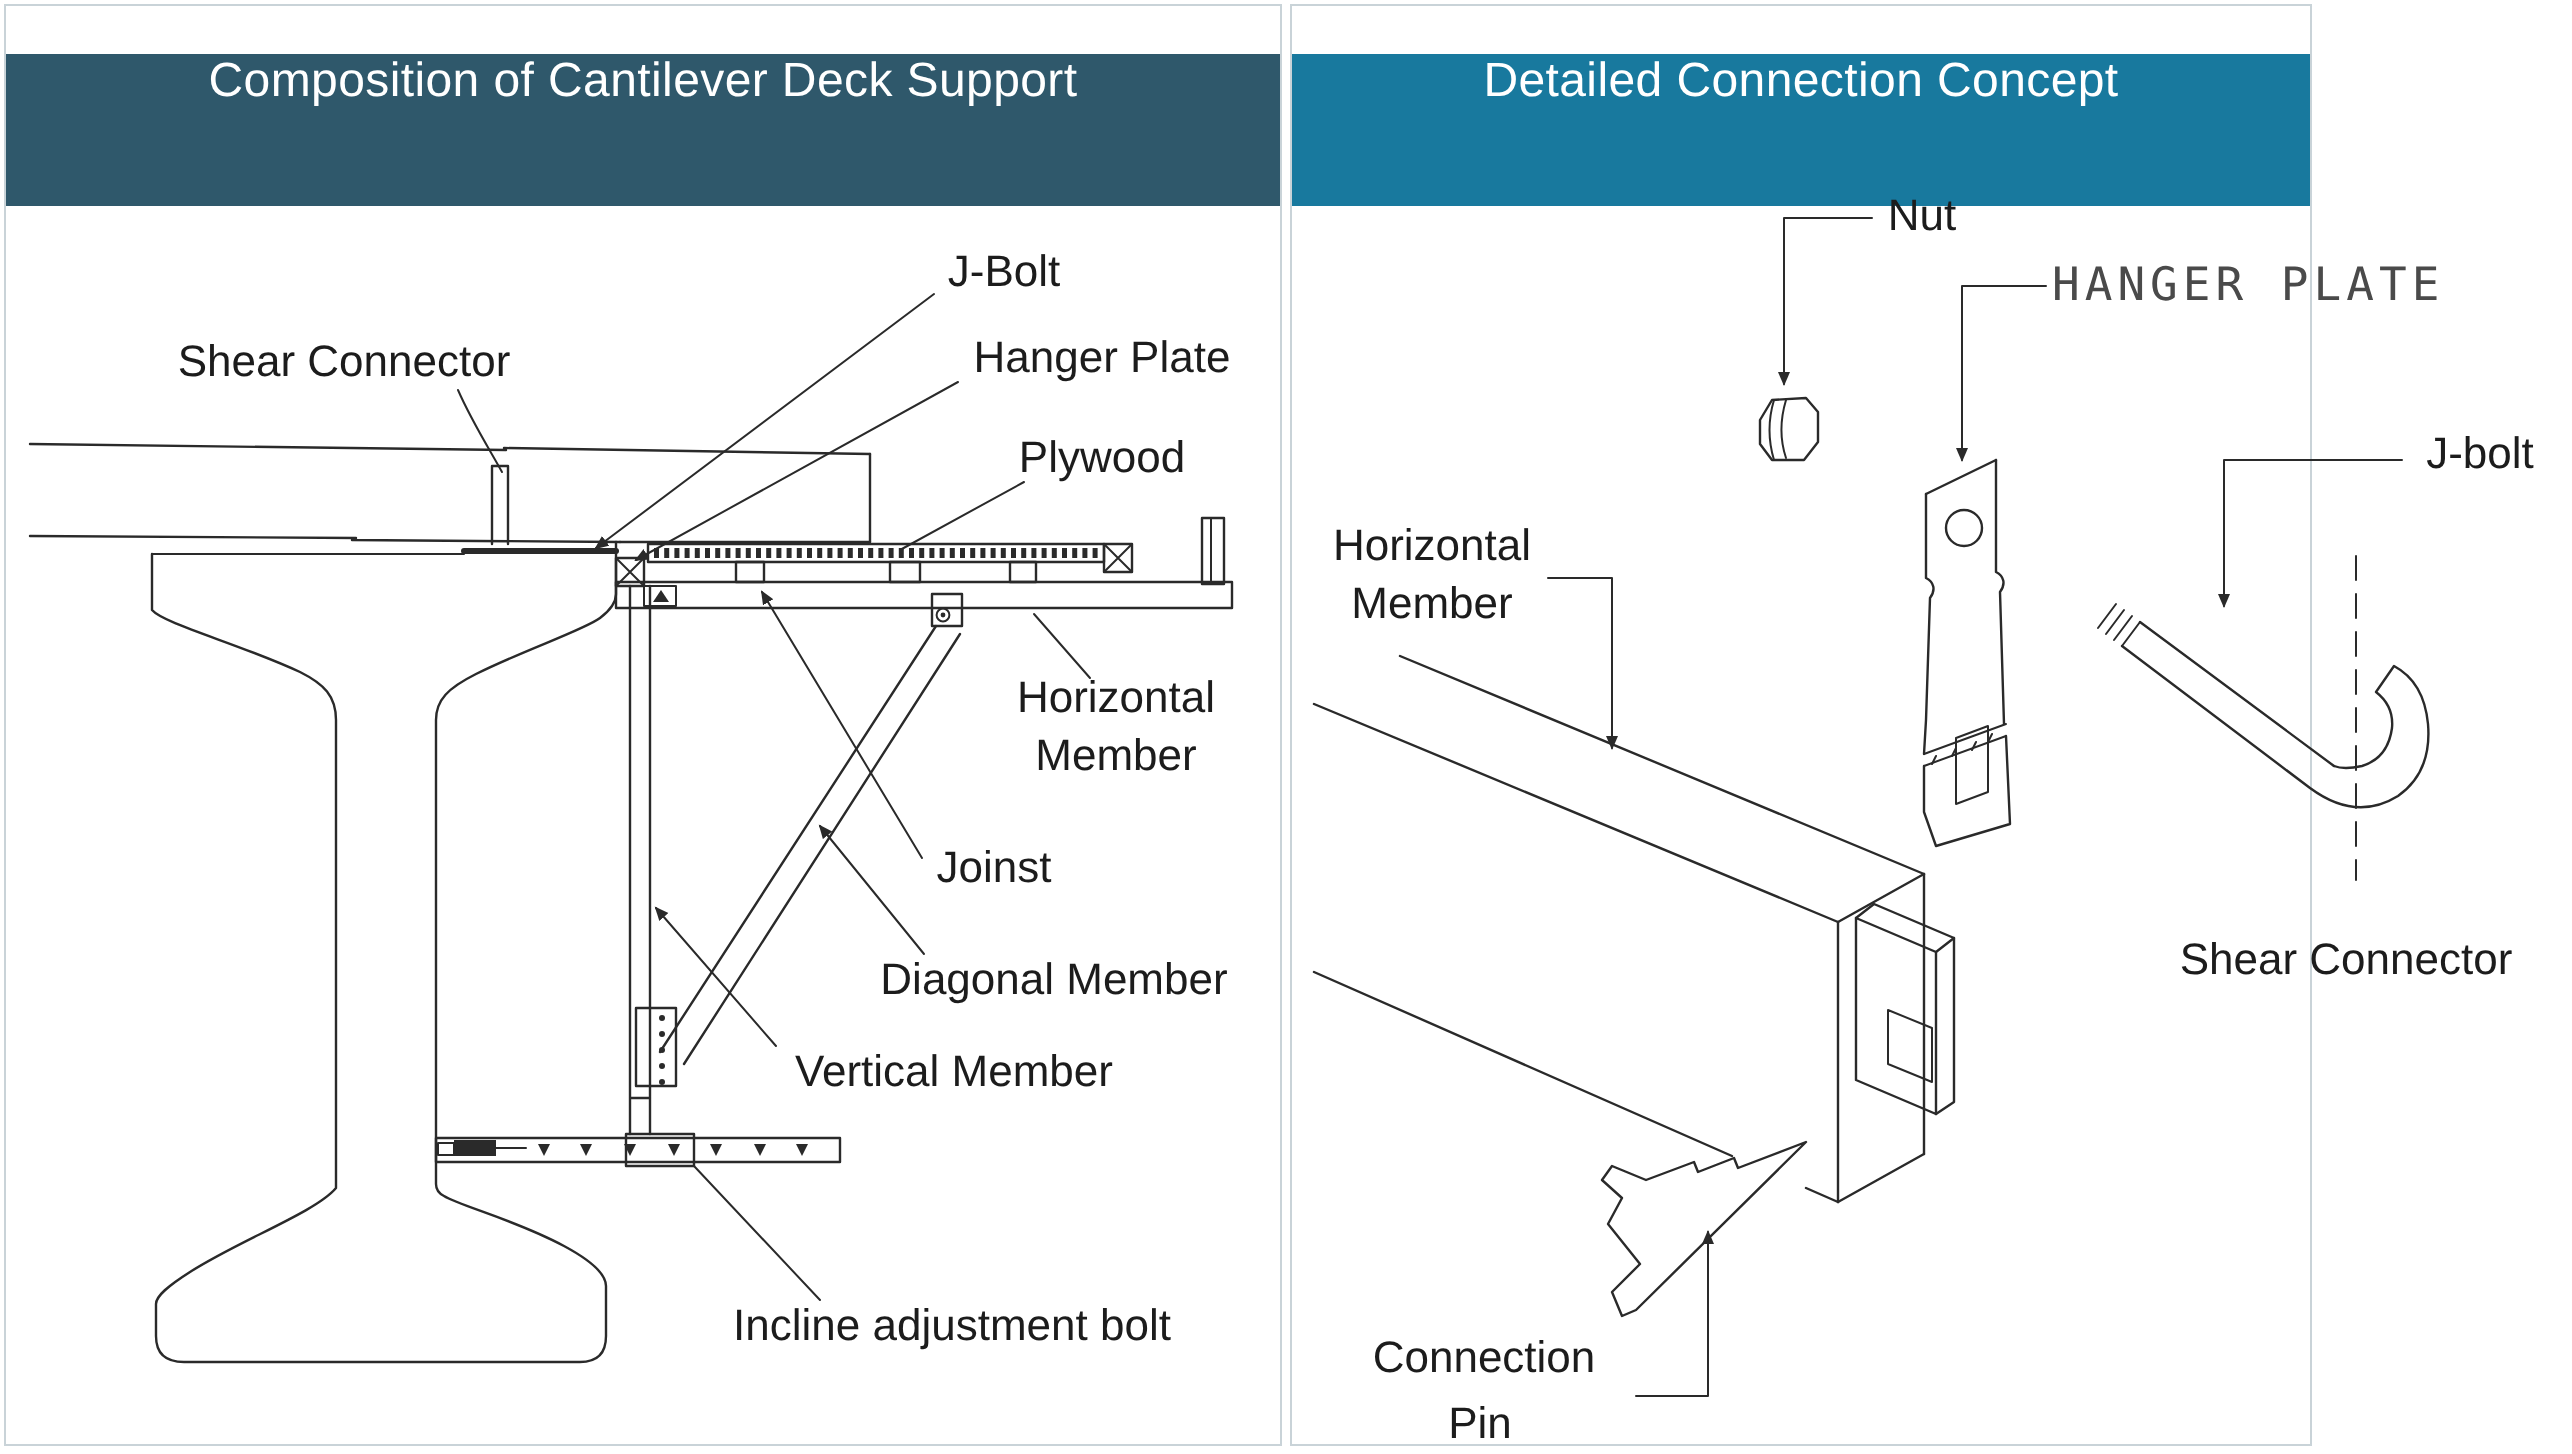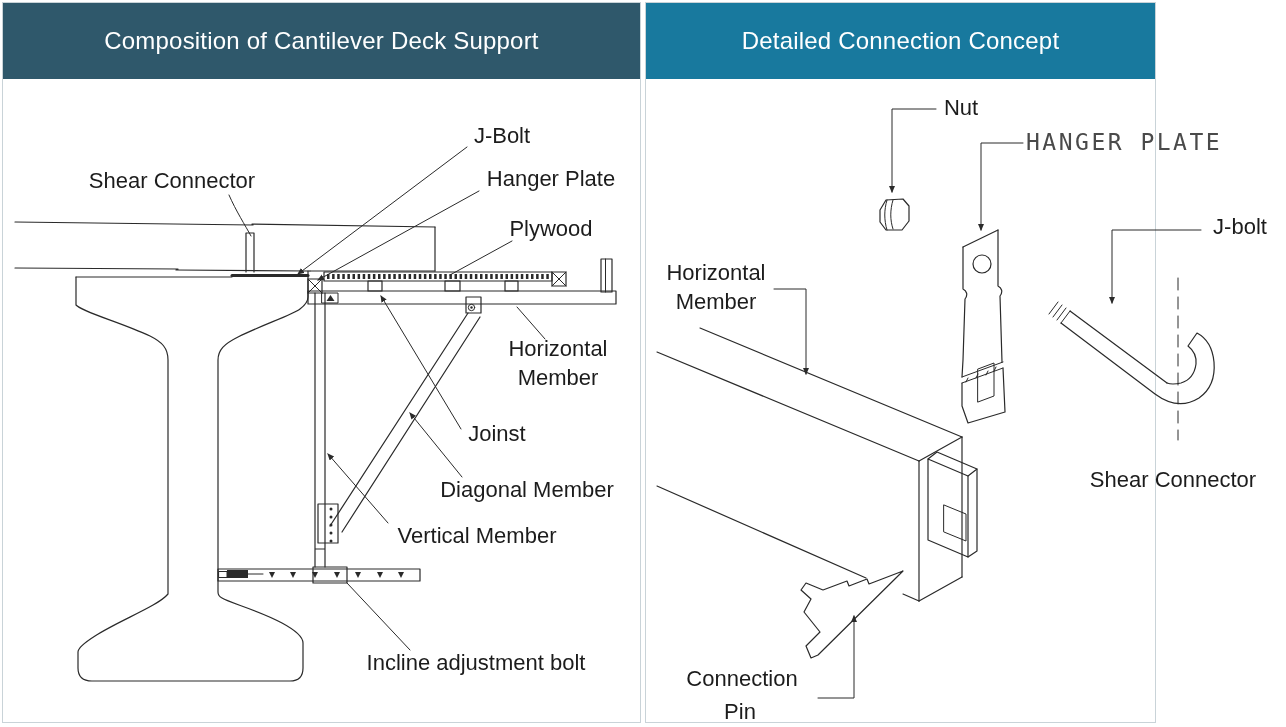--- a/index.html
+++ b/index.html
@@ -7,21 +7,21 @@
     position:relative; width:1286px; height:727px; background:#ffffff;
     font-family:"Liberation Sans", sans-serif; overflow:hidden;
   }
   .panel {
     position:absolute; top:2px; height:721px; background:#ffffff;
     border:1px solid #c9d3d8; box-sizing:border-box;
   }
   .panel-left  { left:2px;   width:639px; }
   .panel-right { left:645px; width:511px; }
   .panel-header {
-    height:76px; display:flex; align-items:center; justify-content:center;
+    height:76px; display:flex; align-items:flex-start; justify-content:center;margin-top:24px;
   }
   .panel-header .title {
     color:#ffffff; font-size:24px; letter-spacing:0.2px;
     font-family:"Liberation Sans", sans-serif;
   }
   svg.drawing { position:absolute; left:0; top:0; }
   .ln   { fill:none; stroke:#2a2a2a; stroke-width:1.2; stroke-linecap:round; stroke-linejoin:round; }
   .thin { stroke-width:1; }
   .thick{ stroke-width:3; }
   .filldark { fill:#2a2a2a; stroke:none; }

